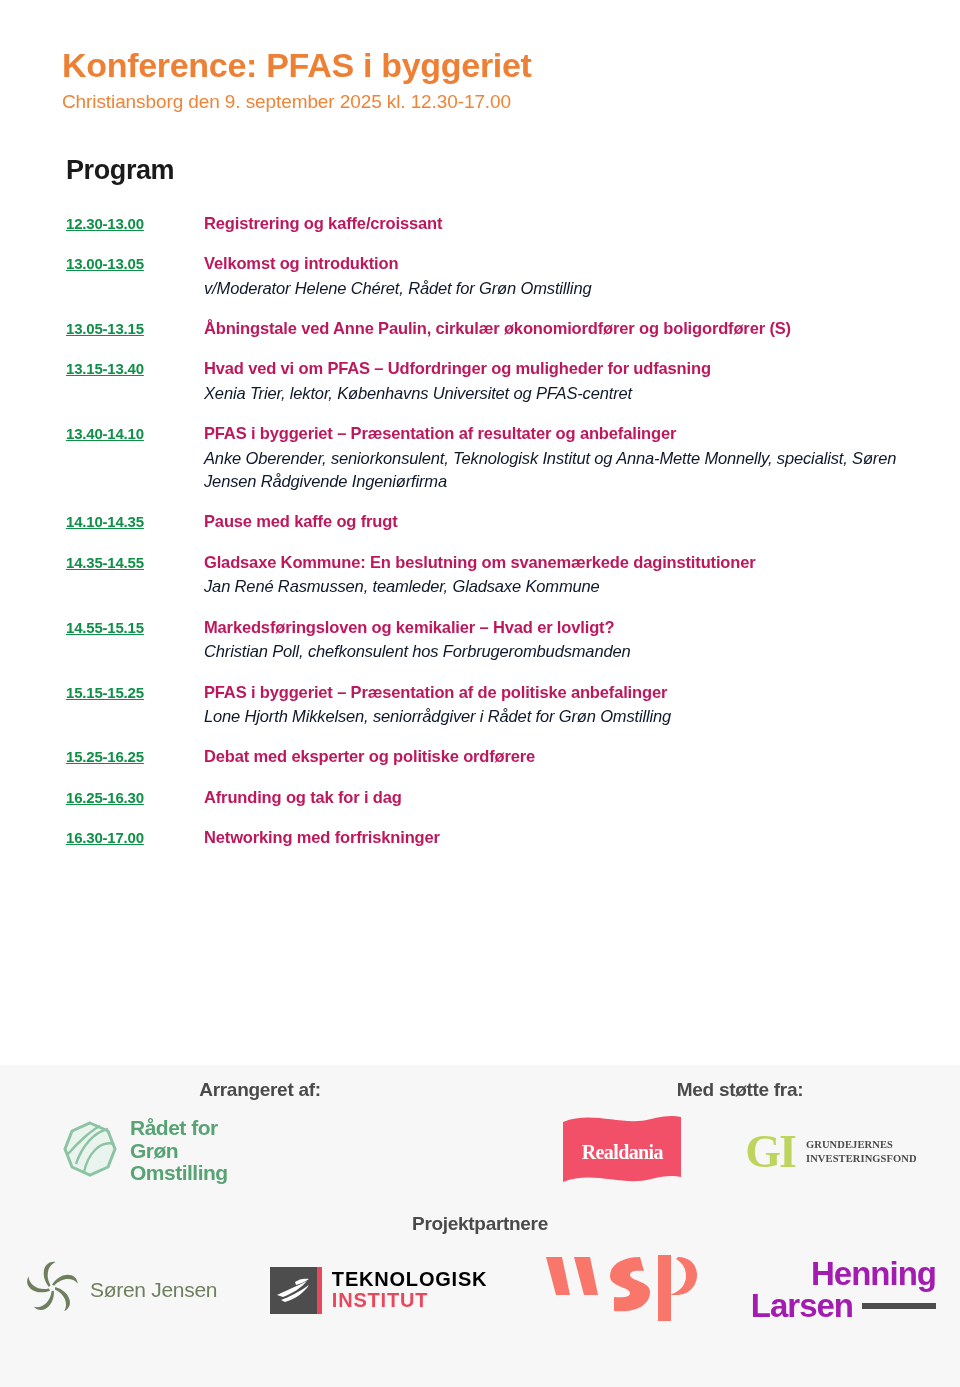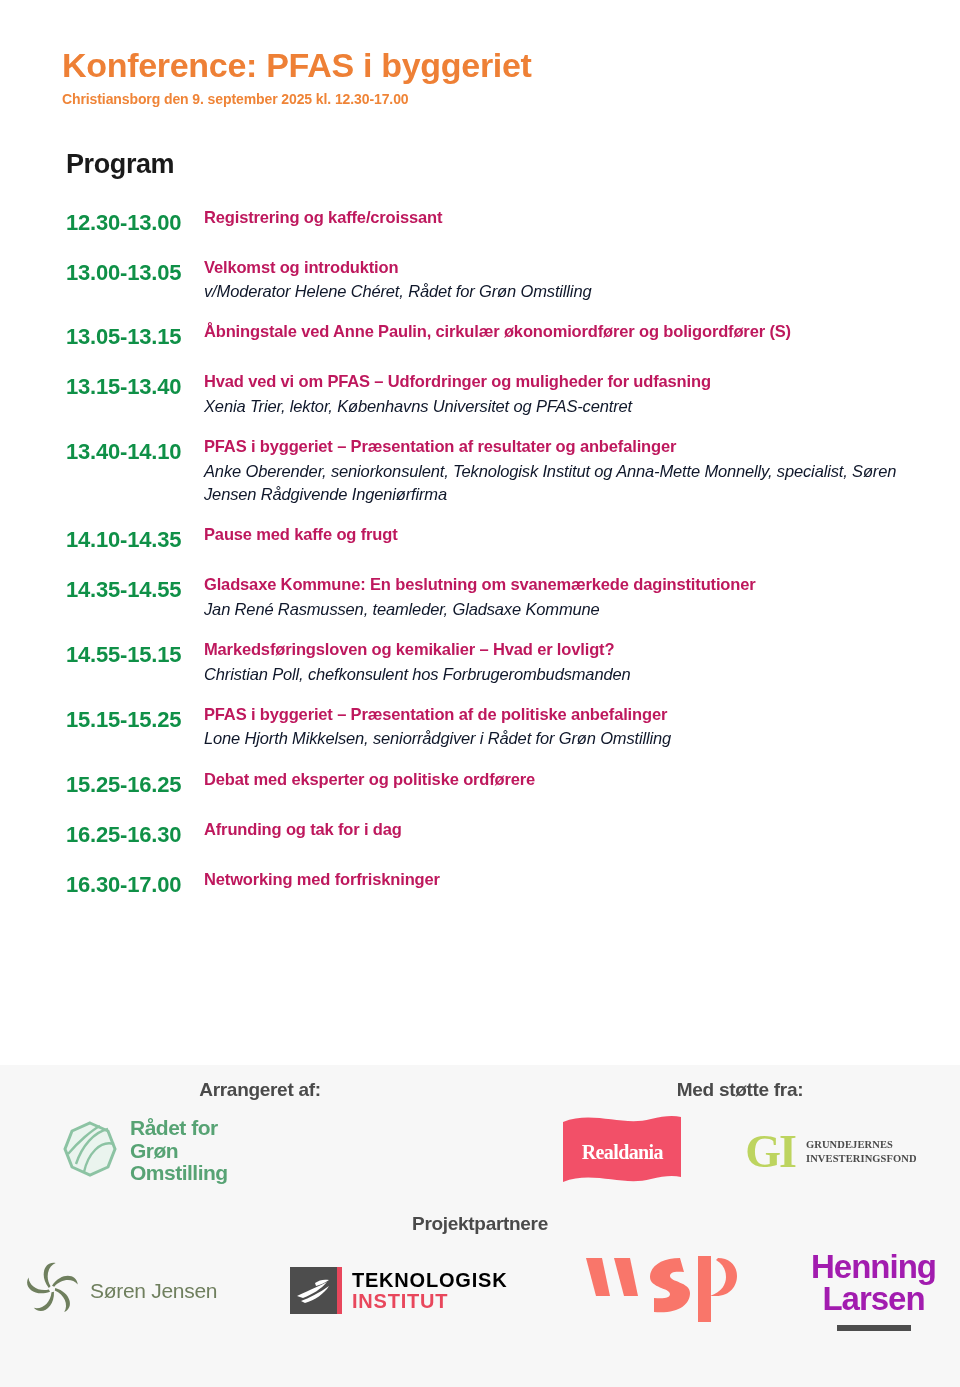--- a/index.html
+++ b/index.html
@@ -22,22 +22,22 @@
   }
   .conf-title {
     font-size: 34px;
     font-weight: bold;
     color: #ee8036;
     letter-spacing: -0.3px;
     line-height: 1.05;
     margin: 0;
   }
   .conf-subtitle {
-    font-size: 14px;
-    font-weight: bold;
+    font-size: 19px;
+    font-weight: normal;
     color: #ef8437;
     margin: 7px 0 0 0;
     letter-spacing: -0.1px;
   }
 
   
   .program-heading {
     font-size: 27px;
     font-weight: bold;
     color: #1a1a1a;
@@ -50,26 +50,27 @@
     margin: 26px 0 0 0;
     padding: 0 40px 0 66px;
   }
   .program-row {
     display: flex;
     align-items: flex-start;
     margin-bottom: 17px;
   }
   .program-time {
     flex: 0 0 138px;
-    font-size: 22px;
+    font-size: 15px;
     font-weight: bold;
     color: #0f9047;
     letter-spacing: -0.2px;
     line-height: 1.45;
     padding-top: 1px;
+    text-decoration: underline;
   }
   .program-body {
     flex: 1 1 auto;
     min-width: 0;
   }
   .program-title {
     font-size: 16.5px;
     font-weight: bold;
     color: #be185d;
     line-height: 1.42;
@@ -235,21 +236,21 @@
   }
 
   .hl-words {
     text-align: right;
     line-height: 0.98;
     color: #a21caf;
     font-weight: bold;
     letter-spacing: -1px;
   }
   .hl-l1 { font-size: 33px; }
-  .hl-l2 { font-size: 33px; display: flex; align-items: center; justify-content: flex-end; gap: 9px; flex-direction: column; }
+  .hl-l2 { font-size: 33px; display: flex; align-items: center; justify-content: flex-end; gap: 9px; }
   .hl-rule { display: inline-block; width: 74px; height: 6px; background: #4d4d4d; }
 </style>
 </head>
 <body>
 
 <div class="header">
   <h1 class="conf-title">Konference: PFAS i byggeriet</h1>
   <div class="conf-subtitle">Christiansborg den 9. september 2025 kl. 12.30-17.00</div>
 </div>
 

